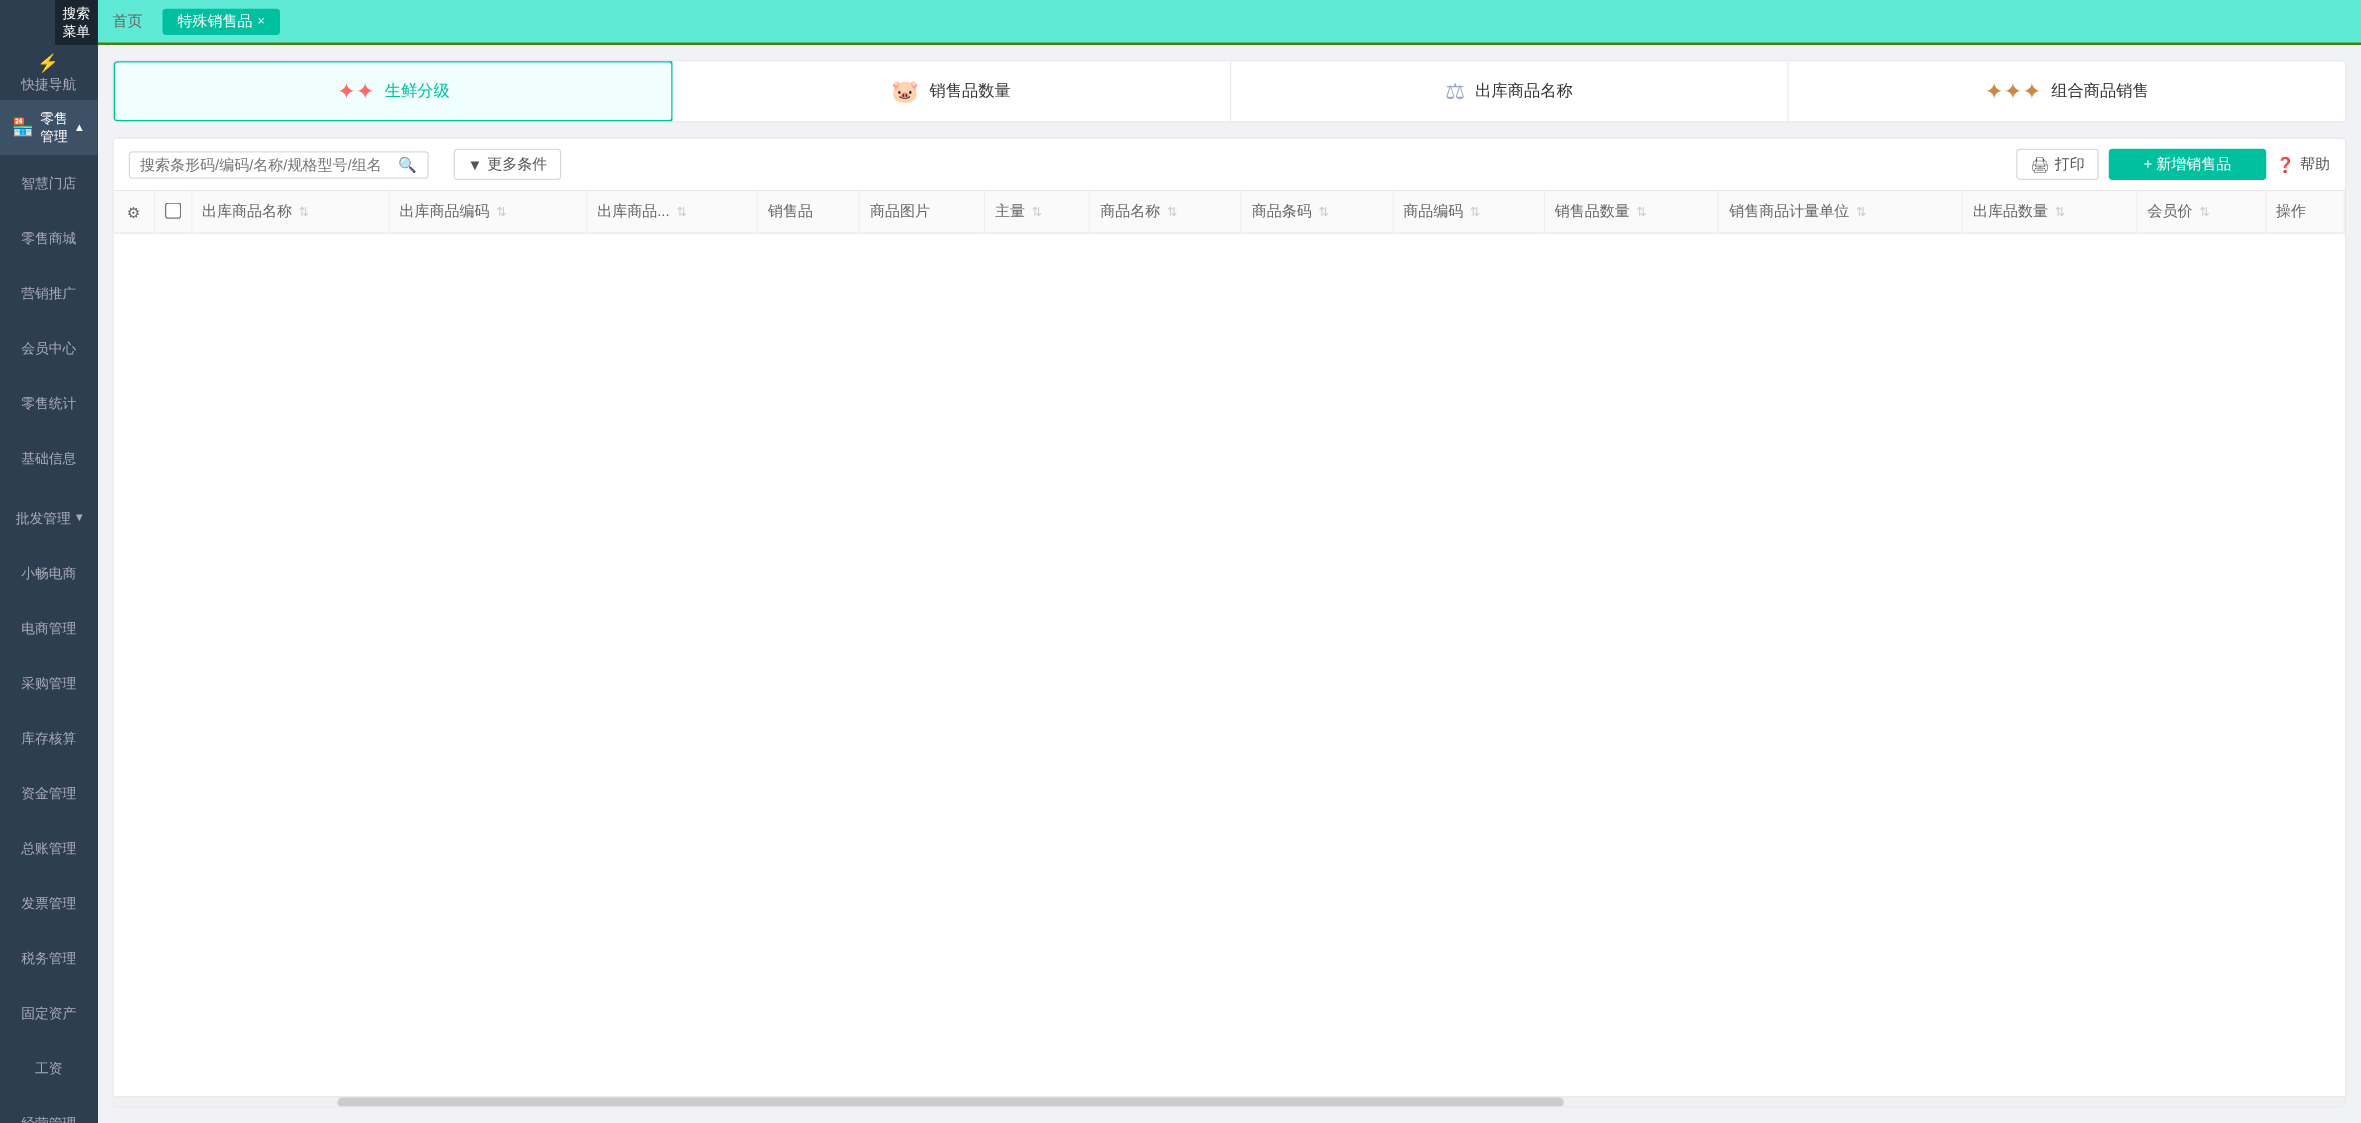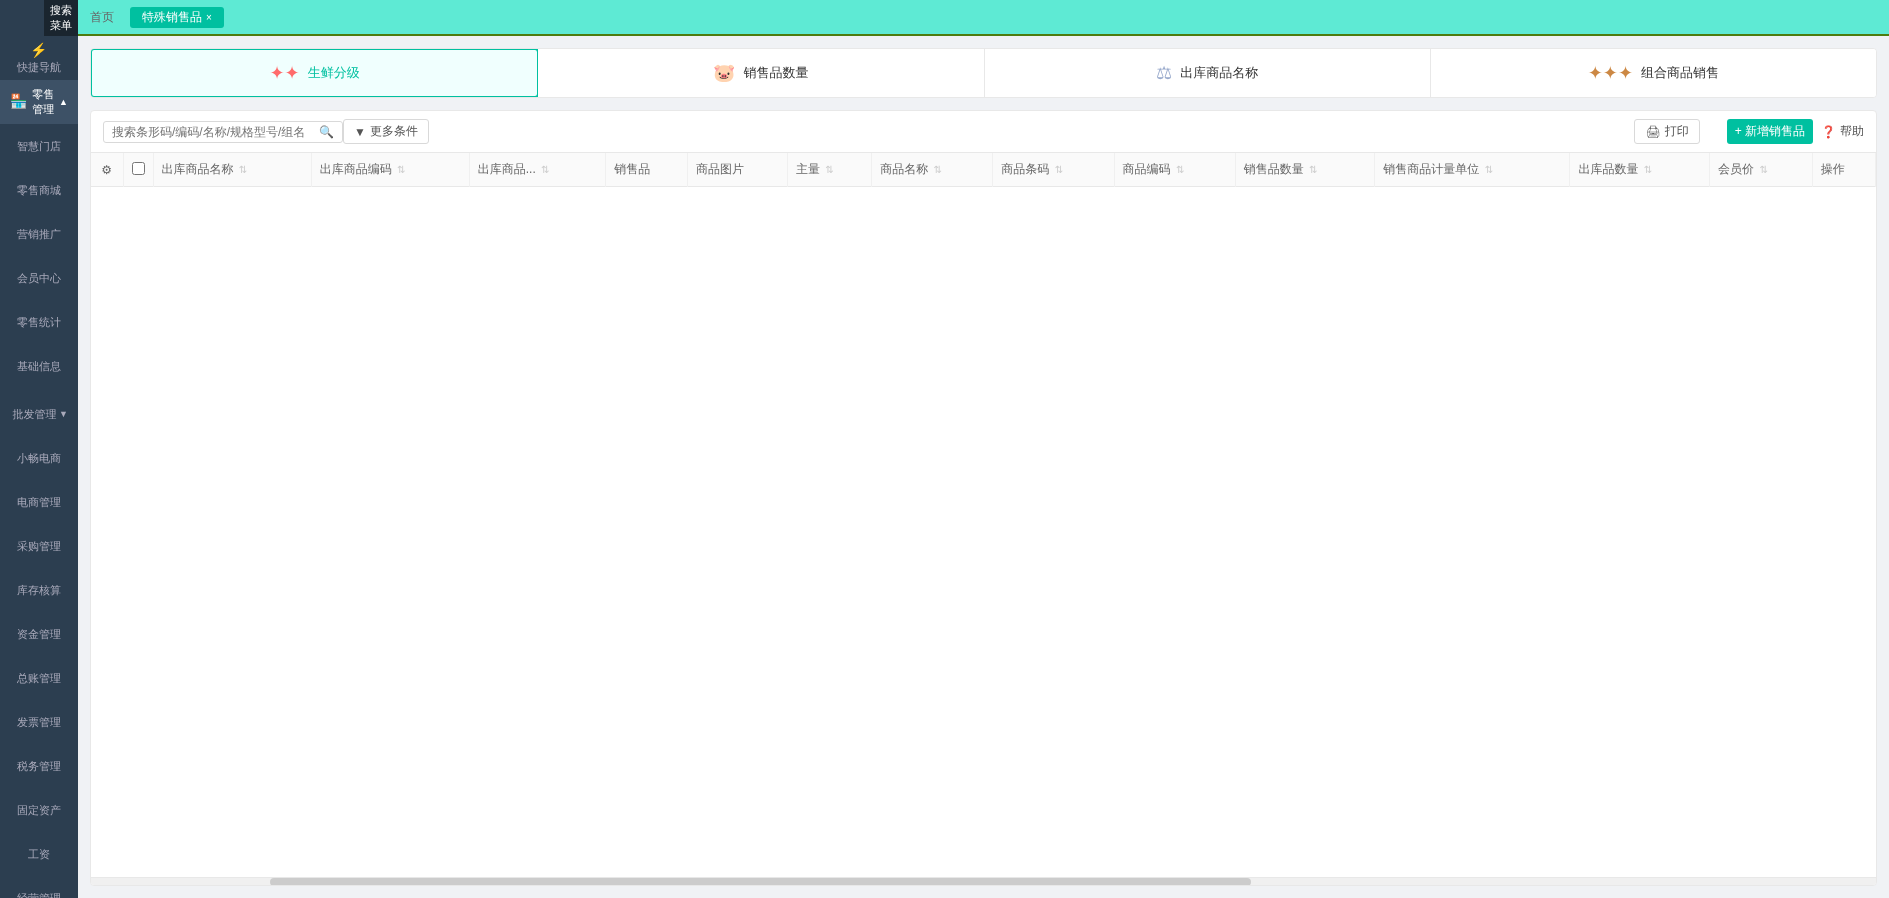--- a/index.html
+++ b/index.html
@@ -138,21 +138,21 @@
       flex-direction: column;
       overflow: hidden;
     }
 
     
     .toolbar {
       display: flex;
       align-items: center;
       padding: 8px 12px;
       border-bottom: 1px solid #e8e8e8;
-      gap: 0;
+      gap: 20px;
       flex-shrink: 0;
     }
     .search-box {
       display: flex;
       align-items: center;
       border: 1px solid #d9d9d9;
       border-radius: 3px;
       padding: 3px 8px;
       background: #fff;
       width: 240px;
@@ -193,27 +193,26 @@
       cursor: pointer;
       font-size: 12px;
       color: #555;
       background: #fff;
     }
     .add-btn {
       background: #00c0a0;
       color: #fff;
       border: none;
       border-radius: 3px;
-      padding: 4px 8px;
+      padding: 4px 28px;
       font-size: 12px;
       cursor: pointer;
       display: flex;
       align-items: flex-start;
       gap: 4px;
-      margin-left: 19px;
     }
     .help-btn {
       display: flex;
       align-items: center;
       gap: 4px;
       font-size: 12px;
       color: #555;
       cursor: pointer;
     }
 

